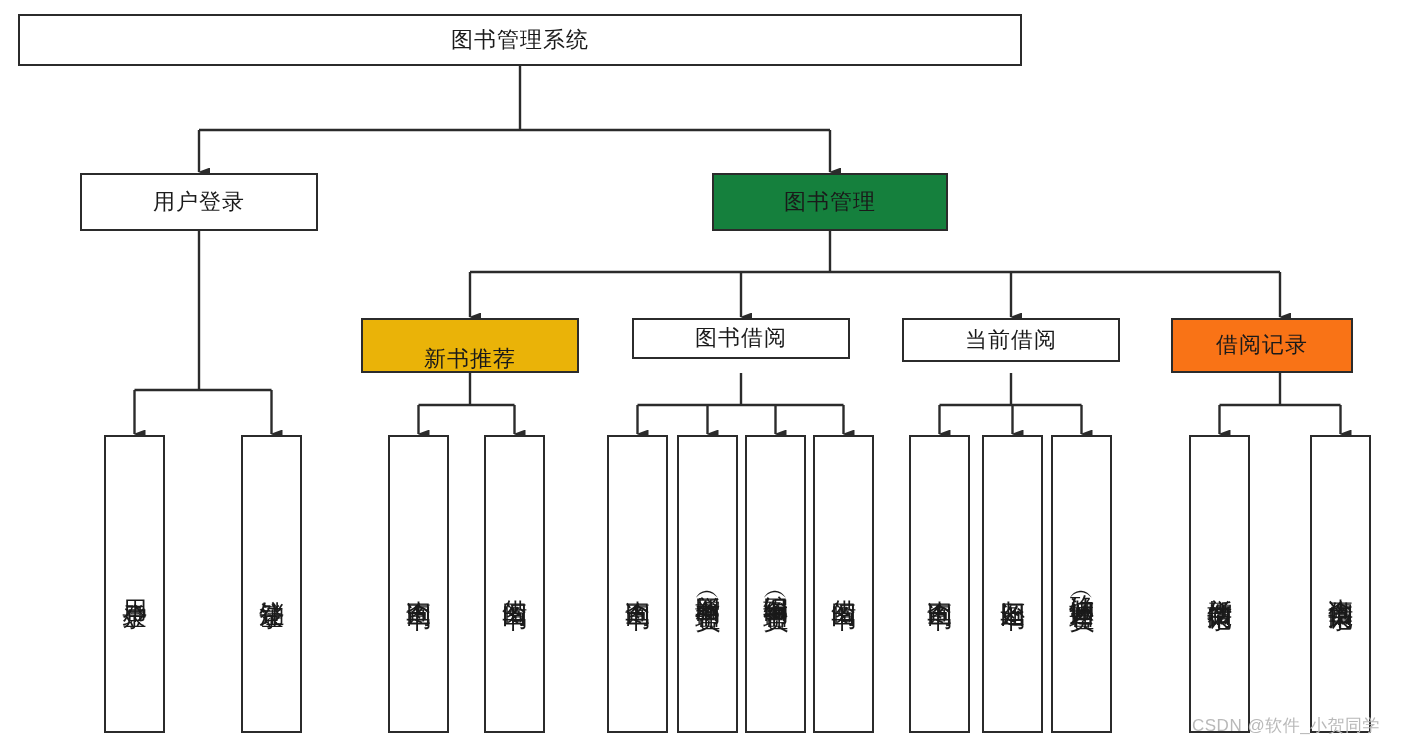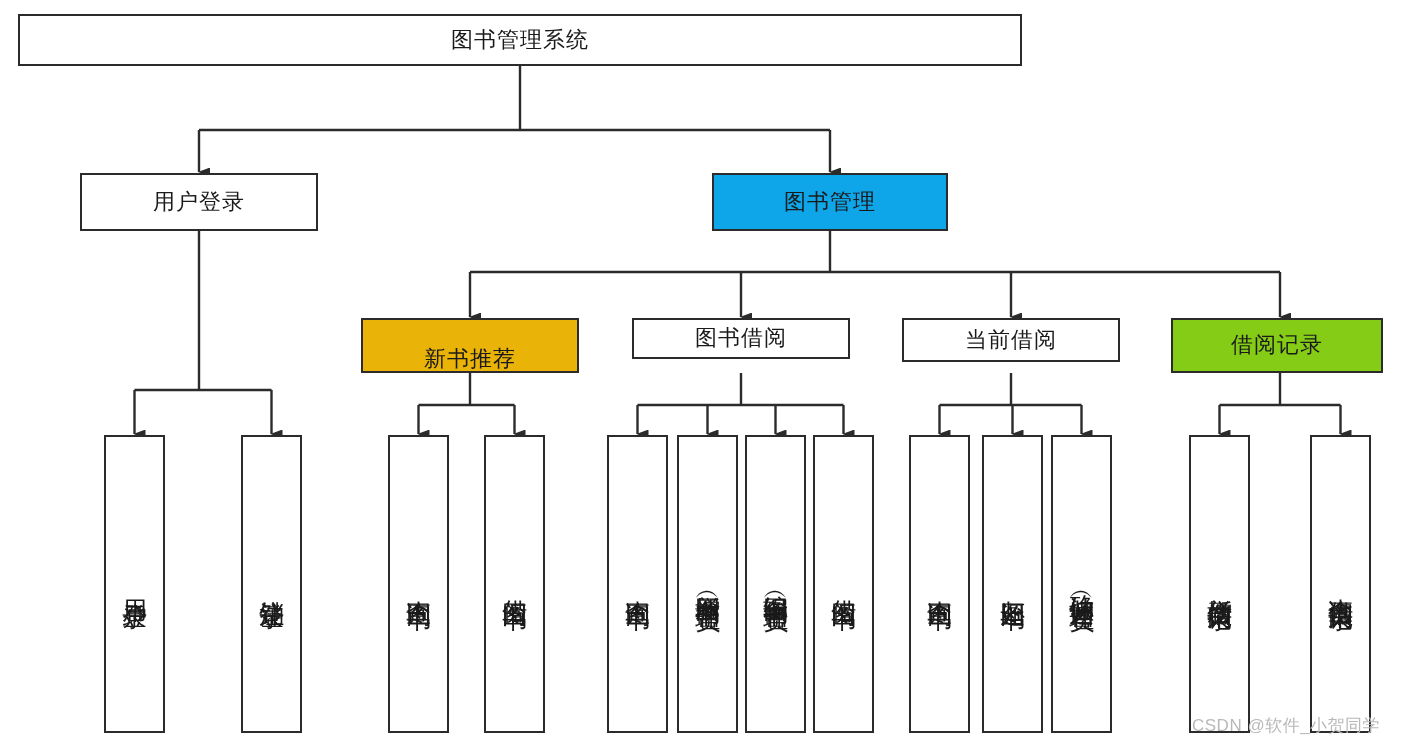--- a/index.html
+++ b/index.html
@@ -113,33 +113,33 @@
       </g>
   </svg>
 
   <div id="nodes-layer">
       <div class="node horiz" style="left: 18px; top: 14px; width: 1004px; height: 52px; border-color: rgb(43, 43, 43); background: rgb(255, 255, 255);">
         <span>图书管理系统</span>
       </div>
       <div class="node horiz" style="left: 80px; top: 173px; width: 238px; height: 58px; border-color: rgb(43, 43, 43); background: rgb(255, 255, 255);">
         <span>用户登录</span>
       </div>
-      <div class="node horiz" style="left: 712px; top: 173px; width: 236px; height: 58px; border-color: rgb(43, 43, 43); background: #0ea5e9;">
+      <div class="node horiz" style="left: 712px; top: 173px; width: 236px; height: 58px; border-color: rgb(43, 43, 43); background: #15803d;">
         <span>图书管理</span>
       </div>
       <div class="node horiz" style="left: 361px; top: 318px; width: 218px; height: 55px; border-color: rgb(43, 43, 43); background: #eab308; align-items: flex-end;">
         <span>新书推荐</span>
       </div>
       <div class="node horiz" style="left: 632px; top: 318px; width: 218px; height: 41px; border-color: rgb(43, 43, 43); background: rgb(255, 255, 255);">
         <span>图书借阅</span>
       </div>
       <div class="node horiz" style="left: 902px; top: 318px; width: 218px; height: 44px; border-color: rgb(43, 43, 43); background: rgb(255, 255, 255);">
         <span>当前借阅</span>
       </div>
-      <div class="node horiz" style="left: 1171px; top: 318px; width: 212px; height: 55px; border-color: rgb(43, 43, 43); background: #84cc16;">
+      <div class="node horiz" style="left: 1171px; top: 318px; width: 182px; height: 55px; border-color: rgb(43, 43, 43); background: #f97316;">
         <span>借阅记录</span>
       </div>
       <div class="node vert" style="left: 104px; top: 435px; width: 61px; height: 298px; border-color: rgb(43, 43, 43); background: rgb(255, 255, 255);">
         <span class="vtext">用户登录</span>
       </div>
       <div class="node vert" style="left: 241px; top: 435px; width: 61px; height: 298px; border-color: rgb(43, 43, 43); background: rgb(255, 255, 255);">
         <span class="vtext">注销登录</span>
       </div>
       <div class="node vert" style="left: 388px; top: 435px; width: 61px; height: 298px; border-color: rgb(43, 43, 43); background: rgb(255, 255, 255);">
         <span class="vtext">查询图书</span>

